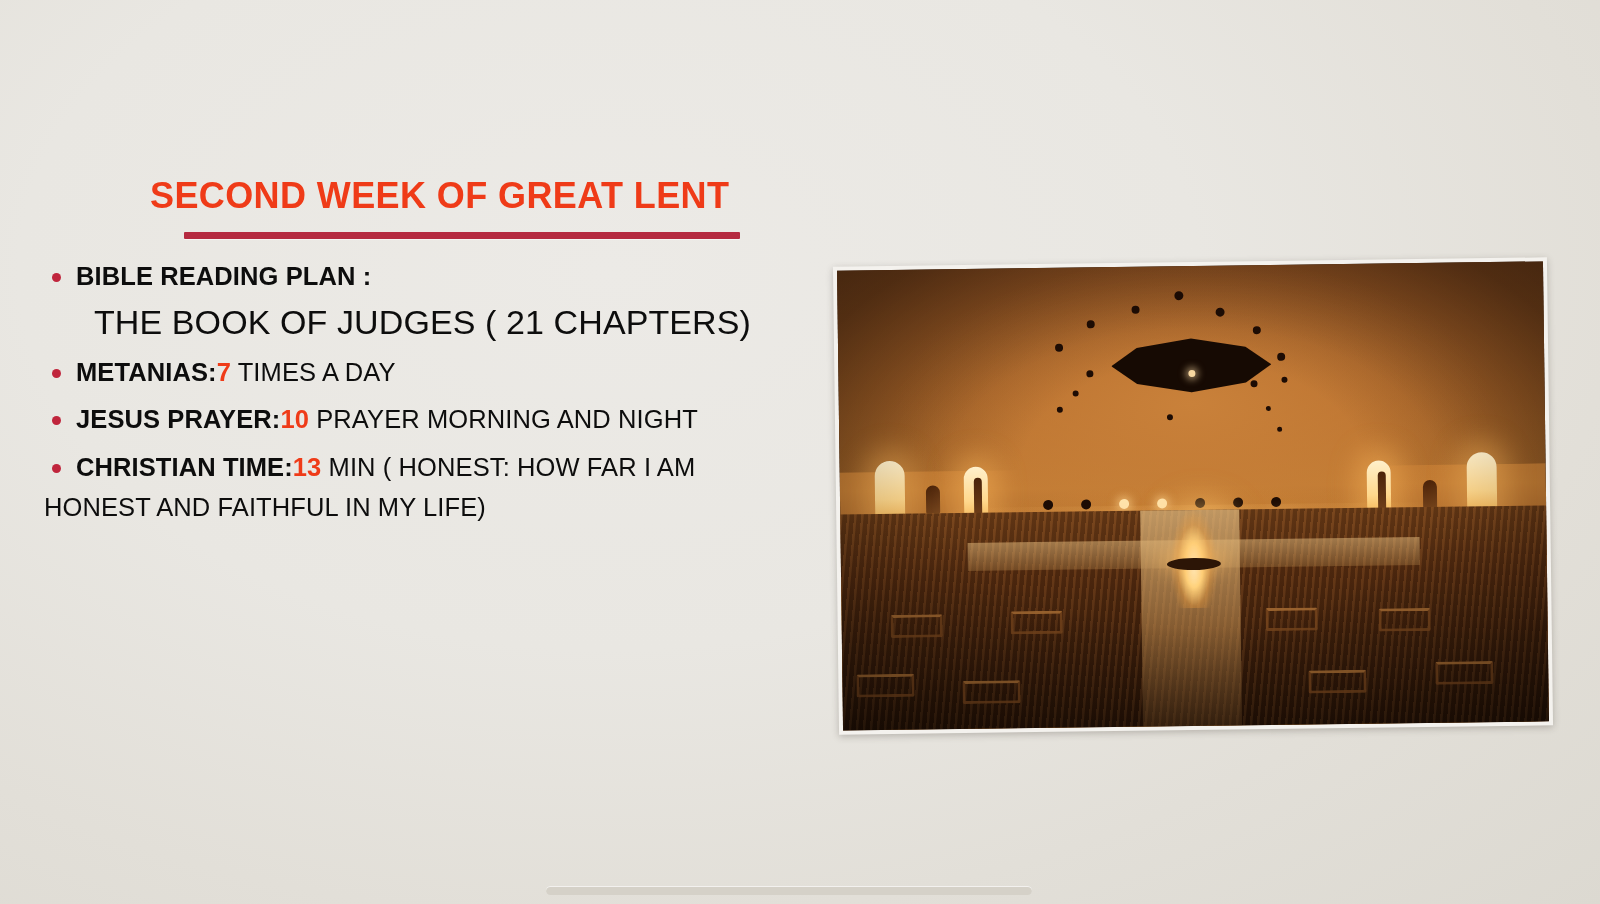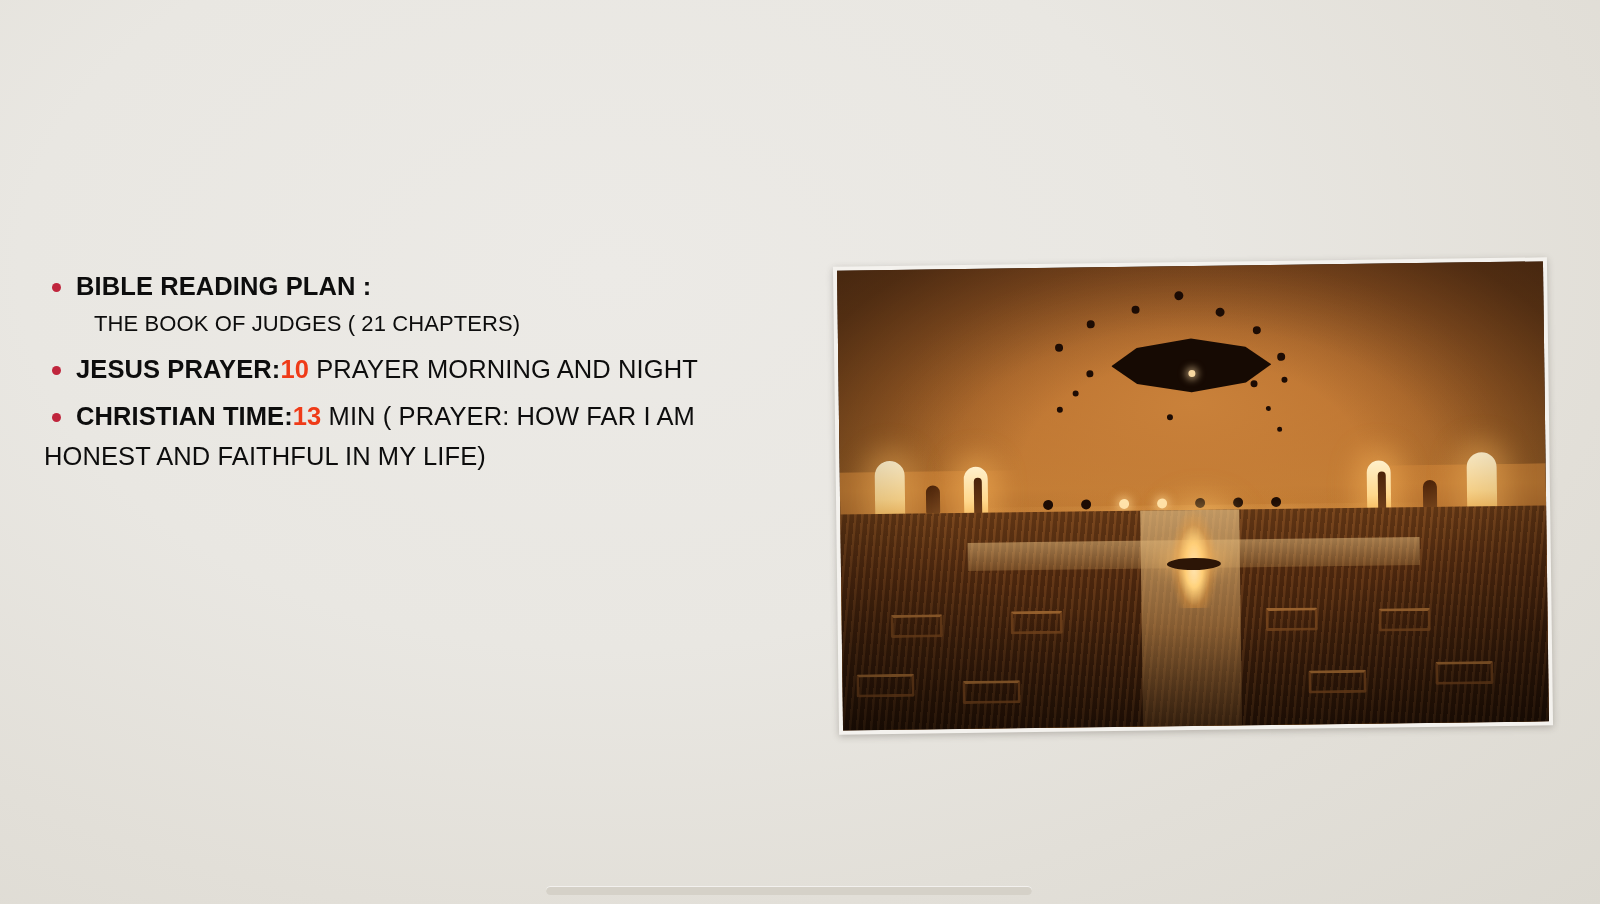--- a/index.html
+++ b/index.html
@@ -47,21 +47,21 @@
     height: 7px;
     background: #b52a40;
     border-radius: 1px;
     box-shadow: 0 1px 0 rgba(255,255,255,0.55);
   }
 
   
   #body-column {
     position: absolute;
     left: 44px;
-    top: 270px;
+    top: 260px;
     width: 770px;
     color: #0d0d0d;
   }
 
   .bullet-line {
     position: relative;
     padding-left: 32px;
     margin: 0 0 7px 0;
     font-size: 25.5px;
     line-height: 1.30;
@@ -84,21 +84,21 @@
     line-height: 1.30;
     letter-spacing: 0.1px;
   }
 
   .lbl { font-weight: 700; }
   .num { color: #ef3b18; font-weight: 700; }
 
   .indent-line {
     margin: 4px 0 12px 0;
     padding-left: 50px;
-    font-size: 22px;
+    font-size: 34px;
     line-height: 1.30;
     letter-spacing: 0.1px;
   }
 
   .spaced-top { margin-top: 14px; }
 
   #arabic-line {
     direction: rtl;
     text-align: right;
     width: 545px;
@@ -374,36 +374,43 @@
     border-radius: 5px;
     background: #d5d1c8;
     box-shadow: inset 0 1px 0 rgba(255,255,255,0.7);
   }
 </style>
 </head>
 <body>
 
 <div id="slide-root">
 
+  <div id="title-block">
+    <h1 id="slide-title">SECOND WEEK OF GREAT LENT</h1>
+    <div id="title-underline"></div>
+  </div>
 
   <div id="body-column">
 
     <p class="bullet-line">
       <span class="lbl">BIBLE  READING  PLAN :</span>
     </p>
 
     <p class="indent-line">THE BOOK OF JUDGES ( 21 CHAPTERS)</p>
 
+    <p class="bullet-line">
+      <span class="lbl">METANIAS:</span><span class="num">7</span><span> TIMES A DAY</span>
+    </p>
 
     <p class="bullet-line spaced-top">
       <span class="lbl">JESUS PRAYER:</span><span class="num">10</span><span> PRAYER MORNING AND NIGHT</span>
     </p>
 
     <p class="bullet-line spaced-top">
-      <span class="lbl"> CHRISTIAN TIME:</span><span class="num">13</span><span> MIN ( PRAYER: HOW FAR I AM</span>
+      <span class="lbl"> CHRISTIAN TIME:</span><span class="num">13</span><span> MIN ( HONEST: HOW FAR I AM</span>
     </p>
 
     <p class="plain-line" style="margin-left:0;">HONEST AND FAITHFUL  IN MY LIFE)</p>
 
 
 
 
   </div>
 
   <div id="photo-frame">

